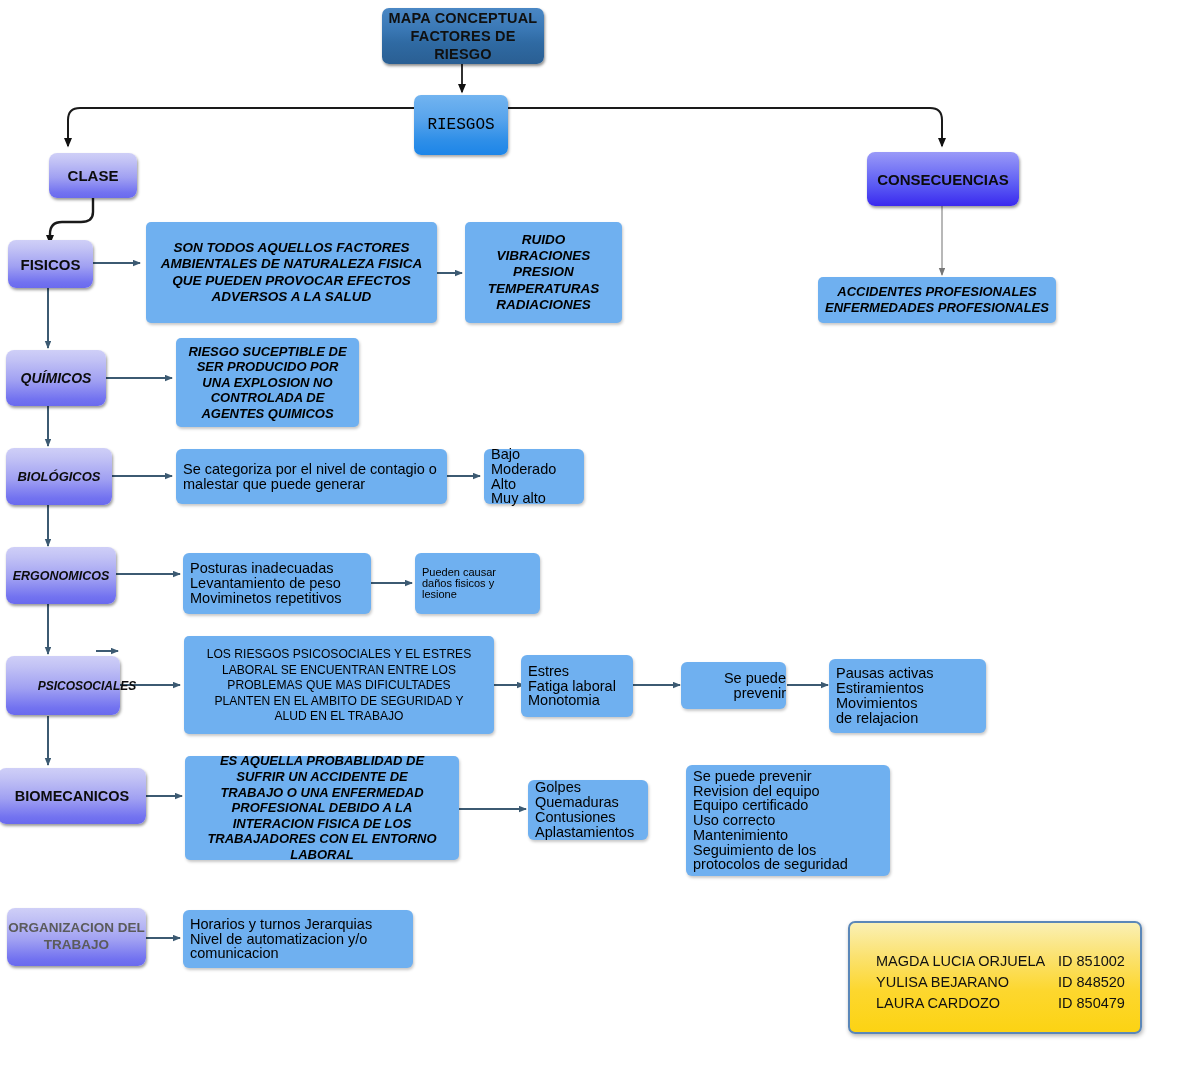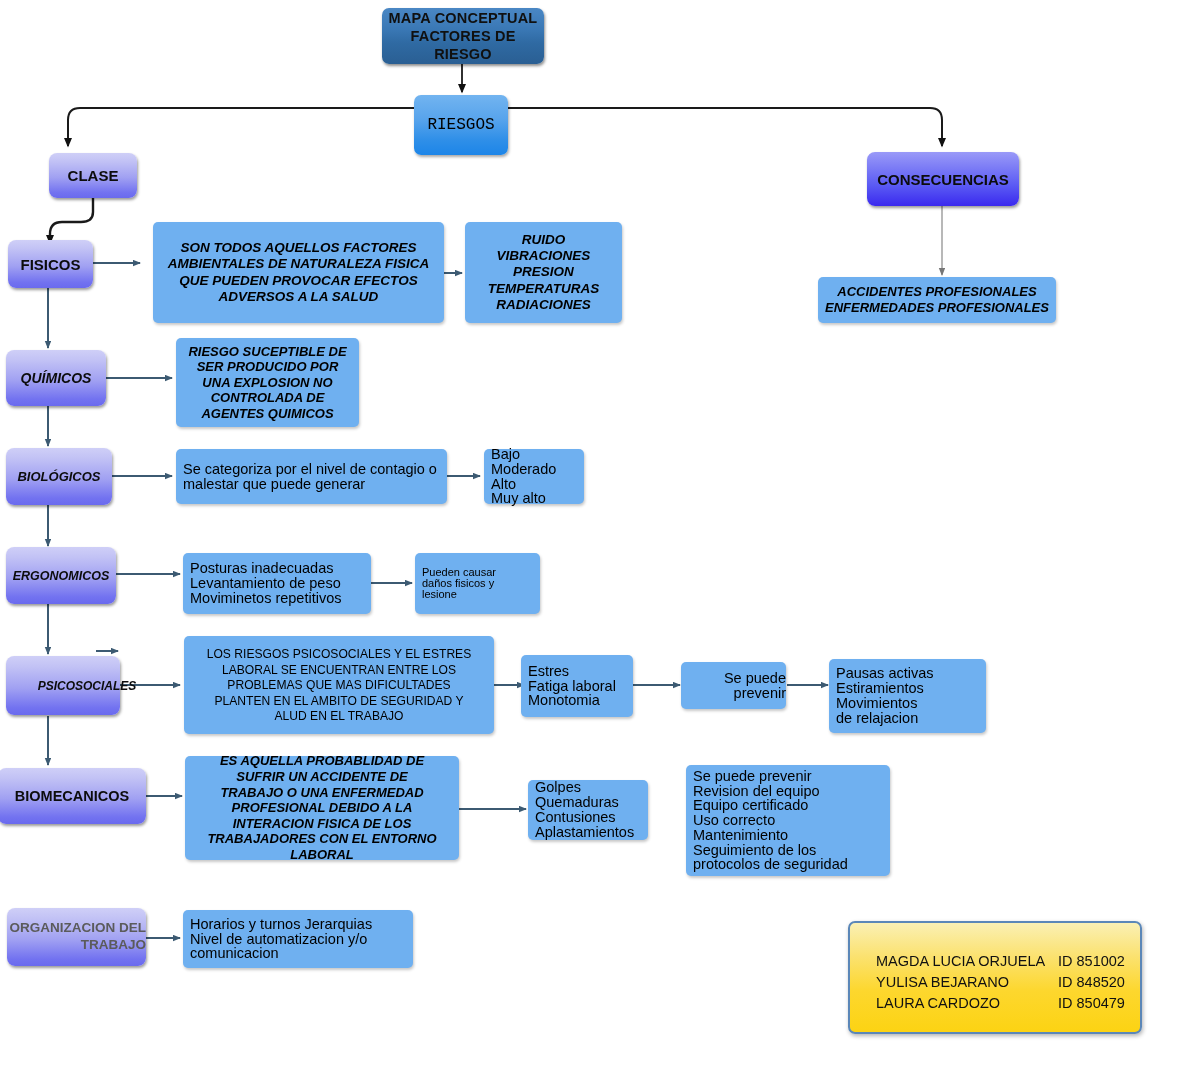--- a/index.html
+++ b/index.html
@@ -62,42 +62,41 @@
     color: #000;
   }
 
   
   .purple-node {
     background: linear-gradient(180deg, #cfcff7 0%, #c2c2f5 18%, #a0a0f2 55%, #7272f0 88%, #6a6aee 100%);
     border-radius: 8px;
     box-shadow: 1px 2px 3px rgba(0,0,0,0.4);
     font-weight: bold;
     color: #0c0c0c;
-    text-align: right;
   }
   .purple-node.strong {
     background: linear-gradient(180deg, #9a9af8 0%, #8080f6 25%, #5a5af4 62%, #3a29ee 100%);
   }
   .purple-node.gray-text { color: #5b5b5b; }
   .italic { font-style: italic; }
 
   
   .desc-box {
     background: #6fb0f0;
     border-radius: 5px;
     box-shadow: 1px 2px 3px rgba(0,0,0,0.22);
     color: #000;
     display: flex;
     align-items: center;
   }
   .desc-box .inner { width: 100%; }
   .desc-box.left-align { text-align: left; }
   .desc-box.left-align .inner { padding-left: 7px; }
   .desc-box.center-align { text-align: center; }
-  .desc-box.tight { line-height: 1.02; }
+  .desc-box.tight { line-height: 1.02; border-radius: 6px; }
   .desc-box.airy { line-height: 1.20; }
   .desc-box.italic-up { font-style: italic; font-weight: bold; }
 
   
   .condensed {
     transform: scaleX(0.93);
     transform-origin: center center;
   }
 
   
@@ -212,21 +211,21 @@
   <div class="node desc-box center-align airy italic-up" style="left:818px; top:277px; width:238px; height:46px; font-size:13px;">
     <div class="inner">
       <div>ACCIDENTES PROFESIONALES</div>
       <div>ENFERMEDADES PROFESIONALES</div>
     </div>
   </div>
 
   <div class="node purple-node" style="left:8px; top:240px; width:85px; height:48px; font-size:15px;">
     <span>FISICOS</span>
   </div>
-  <div class="node desc-box center-align airy italic-up" style="left:146px; top:222px; width:291px; height:101px; font-size:13.5px;margin-left:7px;">
+  <div class="node desc-box center-align airy italic-up" style="left:146px; top:222px; width:291px; height:101px; font-size:13.5px;">
     <div class="inner" style="white-space:pre-line; padding:0 8px;">SON TODOS AQUELLOS FACTORES AMBIENTALES DE NATURALEZA FISICA QUE PUEDEN PROVOCAR EFECTOS ADVERSOS A LA SALUD</div>
   </div>
   <div class="node desc-box center-align airy italic-up" style="left:465px; top:222px; width:157px; height:101px; font-size:13.5px;">
     <div class="inner" style="white-space:pre-line;">RUIDO
 VIBRACIONES
 PRESION
 TEMPERATURAS
 RADIACIONES</div>
   </div>
 

